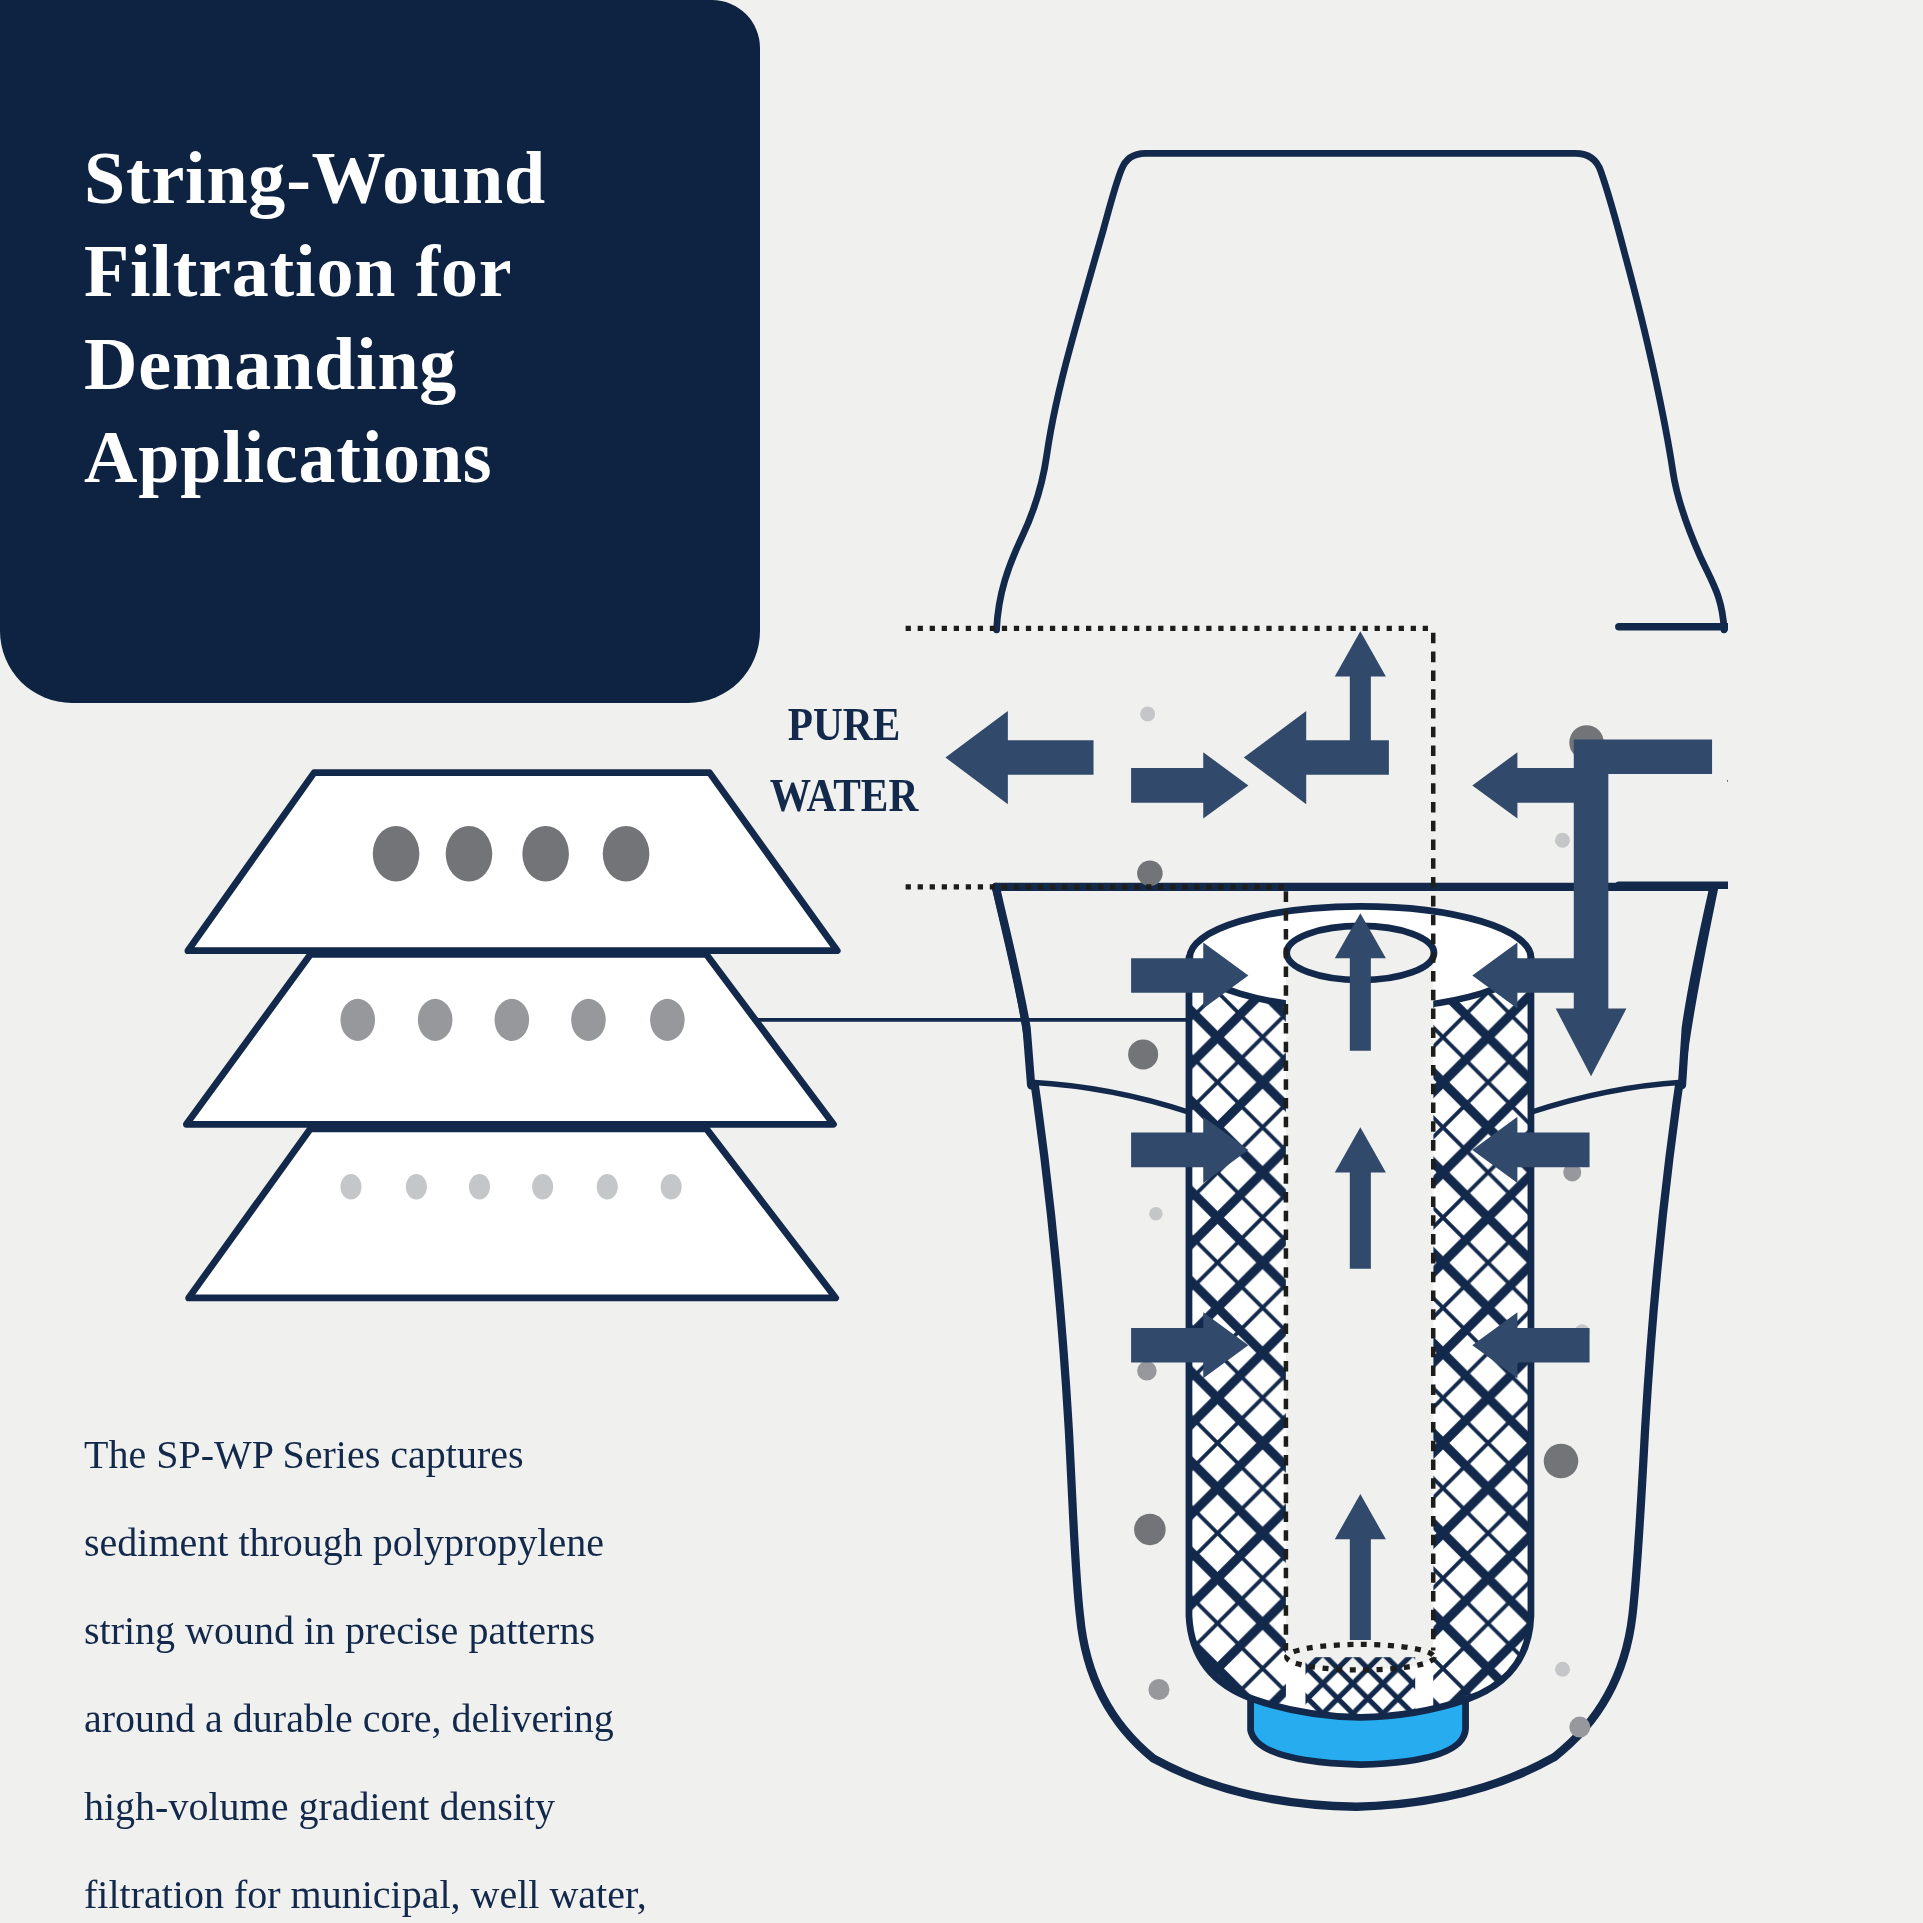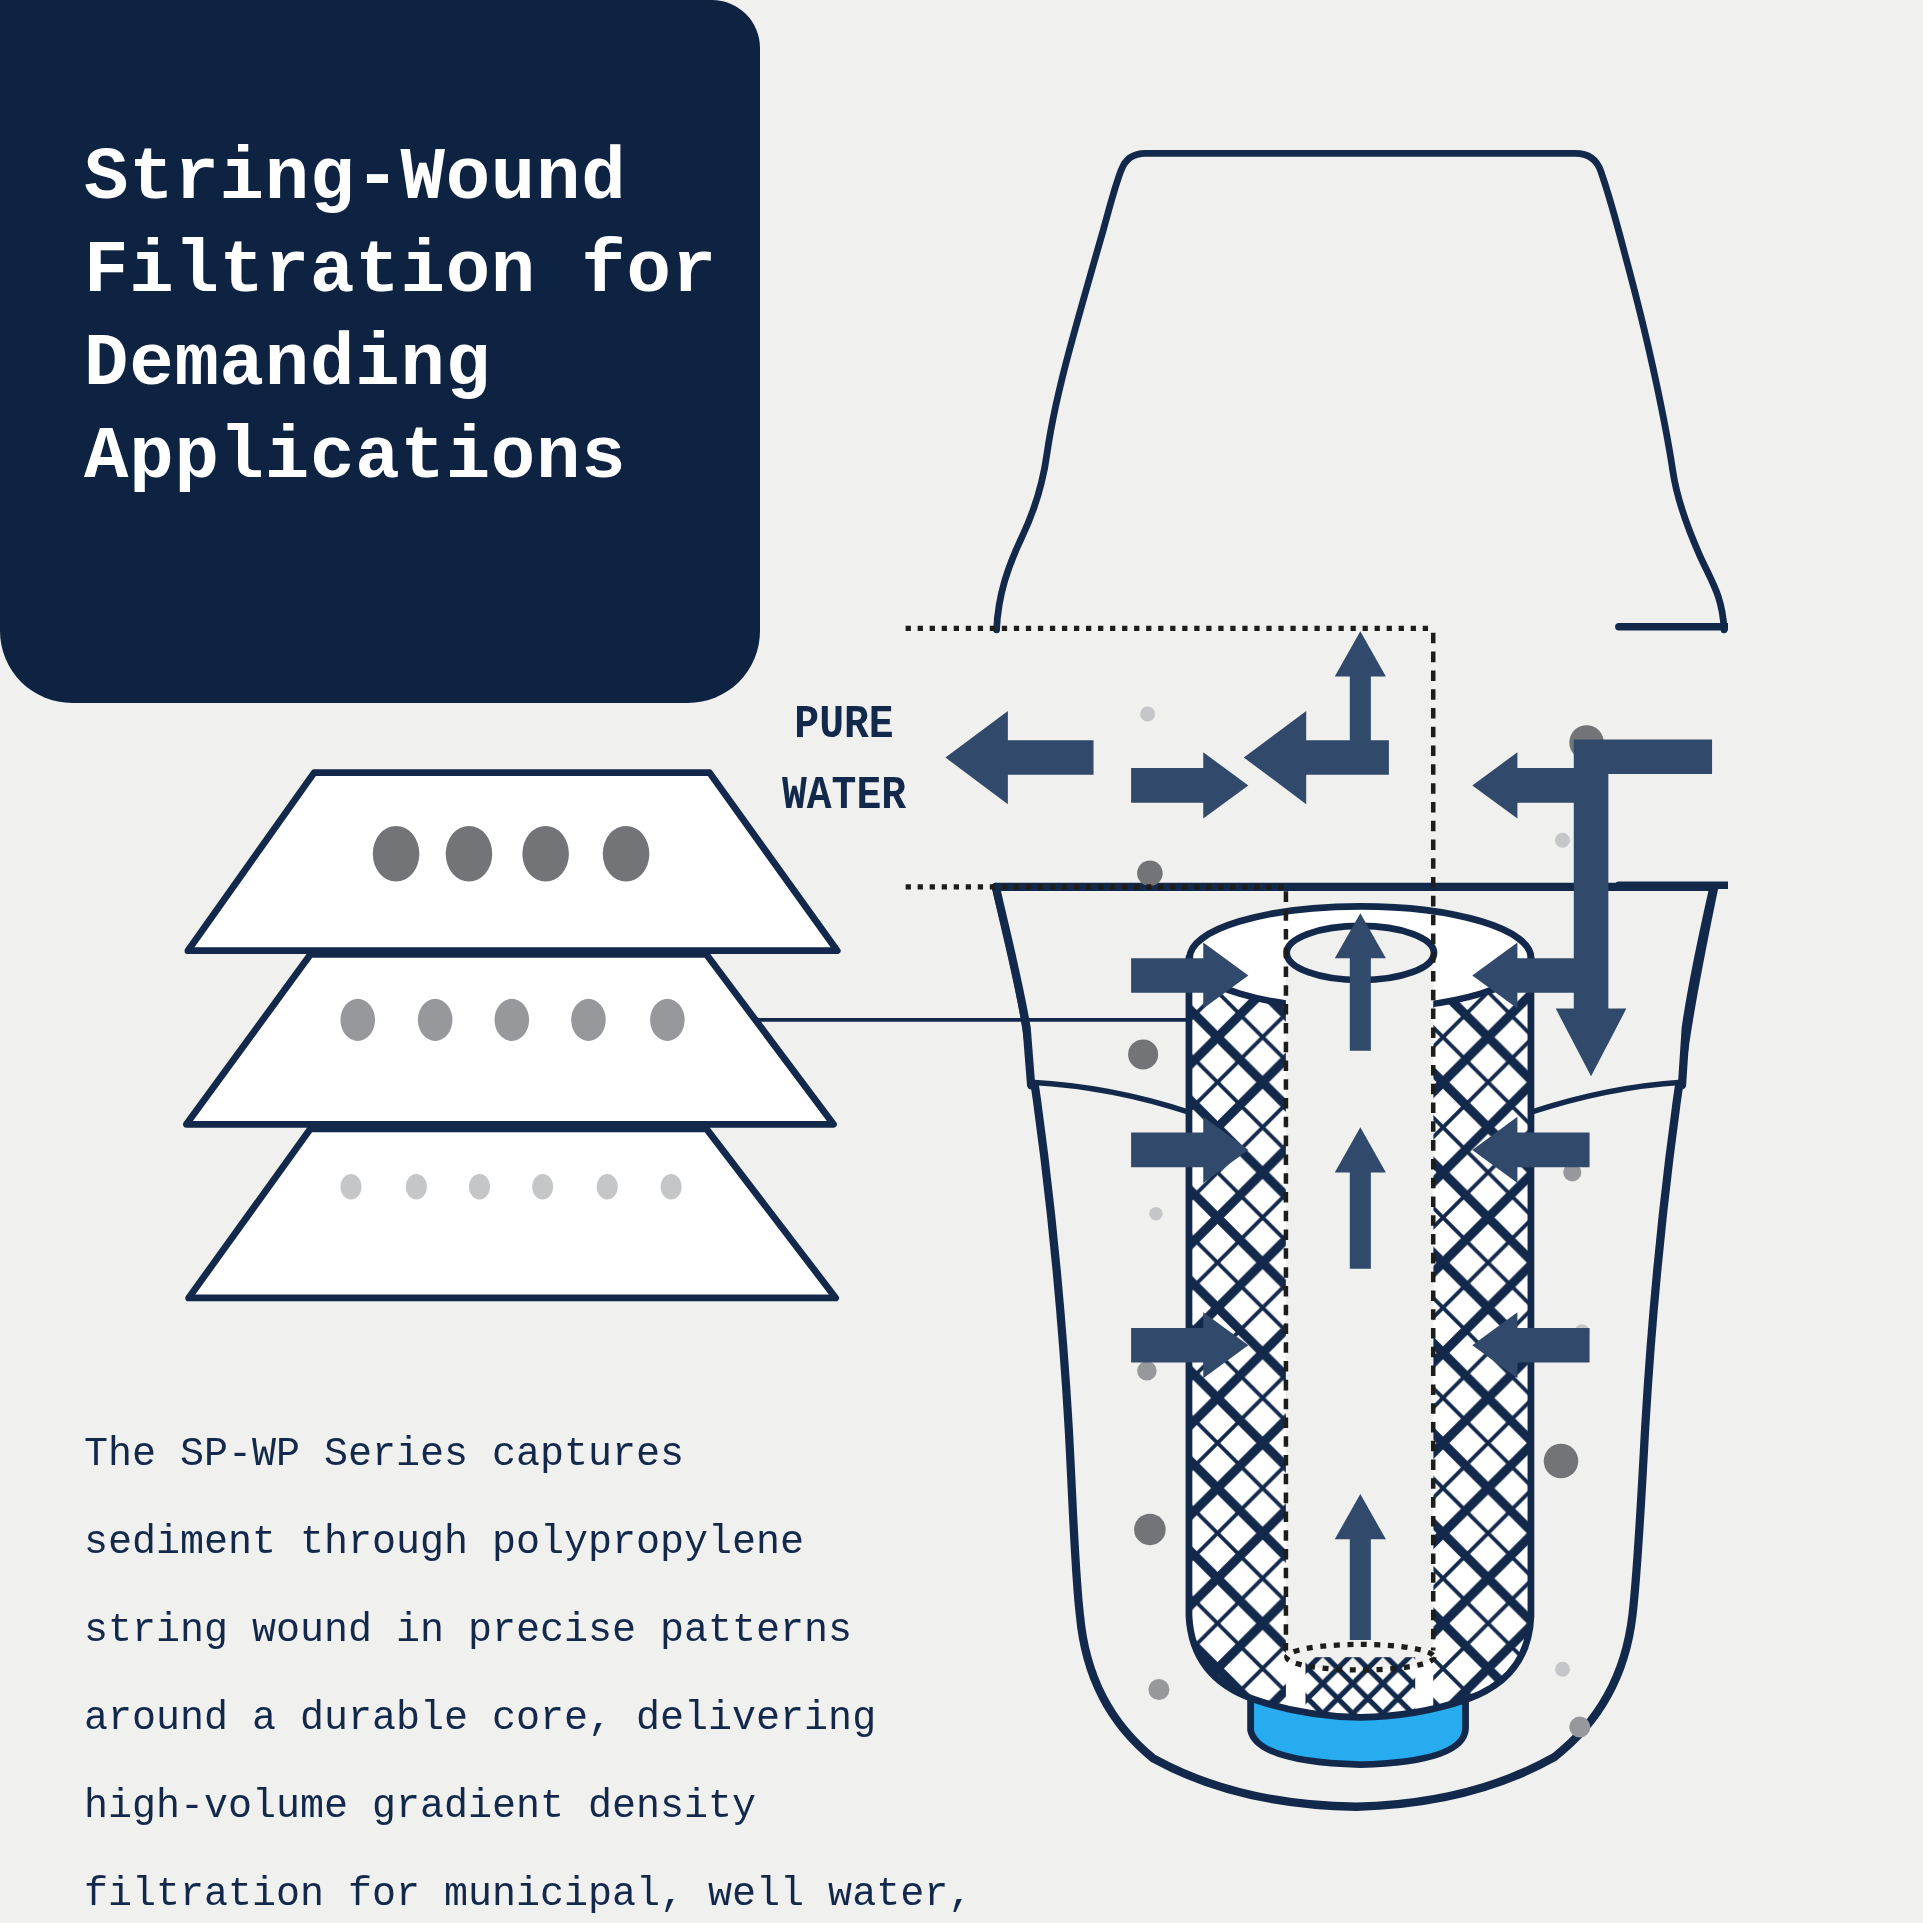--- a/index.html
+++ b/index.html
@@ -1,17 +1,17 @@
 <!DOCTYPE html>
 <html style="--bg: #F0F0EE; --card: #0E2342; --navy: #13294B; --white: #FFFFFF; --water: #27ACEF; --arrow: #31496B; --dash: #1D1D1B; --dot_dark: #737477; --dot_mid: #97989B; --dot_light: #C5C6C8;font-size:12px"><head>
 <meta charset="utf-8">
 <style>
   html,body{margin:0;padding:0;background:var(--bg,#F0F0EE);}
   .canvas{position:relative;width:1728px;height:1924px;background:var(--bg,#F0F0EE);
-          font-family:Liberation Mono, monospace;overflow:hidden;}
+          font-family:Liberation Serif, serif;overflow:hidden;}
   .title-card{position:absolute;left:0;top:0;width:760px;height:703px;
               background:var(--card,#0E2342);border-radius:0 48px 72px 72px;}
   .title-text{position:absolute;left:84px;top:132px;width:676px;
               font-size:74px;line-height:93px;font-weight:700;color:var(--white,#fff);
               white-space:pre-line;letter-spacing:0.8px;}
   .desc-text{position:absolute;left:84px;top:1411px;width:1052px;
              font-size:40px;line-height:88px;font-weight:500;color:var(--navy,#13294B);
              white-space:pre-line;}
   .flow-label{position:absolute;width:316px;margin-left:-158px;text-align:center;
               font-size:47px;line-height:71px;font-weight:700;color:var(--navy,#13294B);

